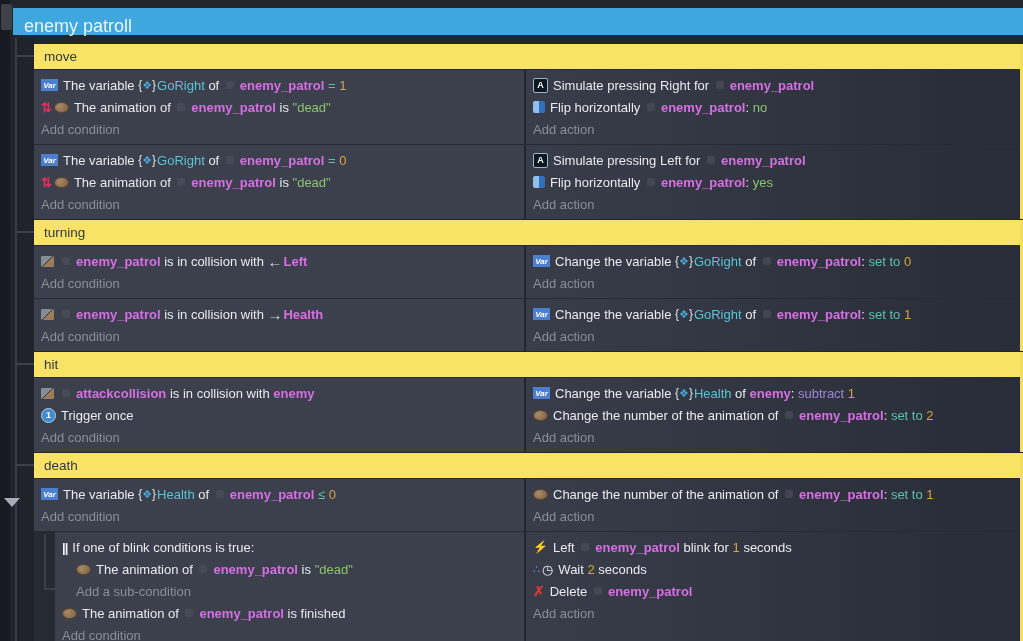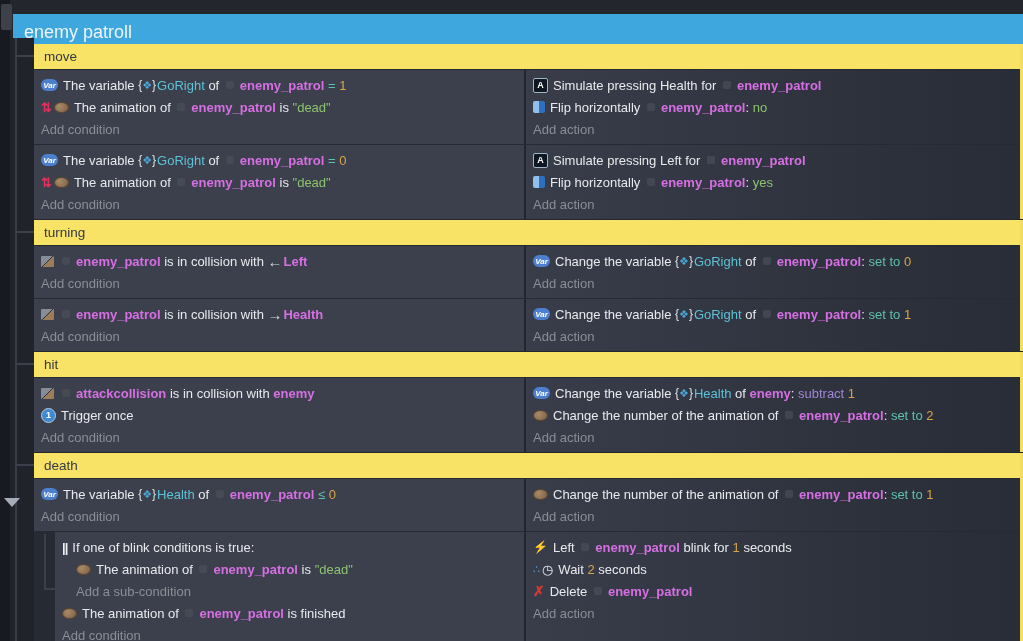--- a/index.html
+++ b/index.html
@@ -12,21 +12,21 @@
   
   .rail{position:absolute;left:0;top:0;width:10px;height:641px;background:#171a20;}
   .gutter{position:absolute;left:10px;top:38px;width:24px;bottom:0;background:#20232a;}
   .tab-stub{position:absolute;left:1px;top:4px;width:11px;height:26px;background:#3e414a;border-radius:2px;}
   .tree-vline{position:absolute;left:15px;top:38px;bottom:0;width:2px;background:#383c46;}
   .connector-v{position:absolute;left:44px;top:534px;width:2px;height:56px;background:#3b3f49;z-index:5;}
   .connector-h{position:absolute;left:44px;top:588px;width:12px;height:2px;background:#3b3f49;z-index:5;}
   .collapse-arrow{position:absolute;left:4px;top:498px;width:0;height:0;
     border-left:8px solid transparent;border-right:8px solid transparent;border-top:9px solid #a7adb8;z-index:6;}
   
-  .title-bar{position:absolute;left:13px;top:14px;right:0;height:36px;background:#3ea7de;}
+  .title-bar{position:absolute;left:13px;top:8px;right:0;height:27px;background:#3ea7de;}
   .title-bar .title{color:#eef4f8;font-size:18px;line-height:36px;padding-left:11px;}
   
   #events{position:absolute;left:34px;top:44px;width:989px;}
   .group{background:#262a33;border-right:3px solid #f3dd63;margin-bottom:1px;}
   .group-header{position:relative;height:25px;line-height:25px;background:#f8e366;color:#333842;
     font-size:13.5px;padding-left:10px;margin-bottom:1px;}
   .group-header::before{content:"";position:absolute;left:-19px;top:11px;width:19px;height:2px;background:#3c404a;}
   .event{display:flex;margin-bottom:1px;}
   .event.sub{margin-left:21px;}
   .conds{width:490px;box-sizing:border-box;background:#3b404c;padding:4px 6px 4px 7px;}
@@ -41,21 +41,21 @@
   .s-object{color:#d66fe3;font-weight:bold;}
   .s-variable{color:#5cc2d6;}
   .s-op{color:#5fc0ae;}
   .s-op2{color:#a186d6;}
   .s-num{color:#d7a546;}
   .s-str{color:#8dc36f;}
   .s-add{color:#8a8e96;}
   .line.add-line{color:#8a8e96;}
   
   .ic{display:inline-flex;align-items:center;justify-content:center;margin-right:5px;flex:none;}
-  .ic-variable-icon{width:17px;height:12px;background:#4d7fd1;border-radius:6px;color:#fff;
+  .ic-variable-icon{width:17px;height:12px;background:#4d7fd1;border-radius:0;color:#fff;
     font-size:8px;font-weight:bold;font-style:italic;}
   .ic-structure-variable-icon{color:#dde0e6;font-size:12px;margin-right:1px;}
   .ic-structure-variable-icon .cube{color:#4aa8d8;font-size:11px;}
   .ic-object-icon{width:8px;height:8px;background:#4e525c;border-radius:2px;opacity:.6;margin:0 6px 0 3px;}
   .ic-invert-icon{color:#e0325c;font-weight:bold;font-size:13px;margin-right:2px;}
   .ic-animation-icon{width:13px;height:9px;background:radial-gradient(circle at 35% 35%,#a98a67,#7c5f44);
     border:1px solid #5c4734;border-radius:50%;}
   .ic-keyboard-icon{width:13px;height:13px;background:#0f1722;border:1px solid #9fb6c8;border-radius:2px;
     color:#fff;font-size:9px;font-weight:bold;}
   .ic-flip-icon{width:12px;height:12px;border-radius:2px;
@@ -108,21 +108,21 @@
             <span class="s-str">"dead"</span>
           </div>
           <div class="line add-line">
             <span class="s-add">Add condition</span>
           </div>
         </div>
         <div class="col-divider"></div>
         <div class="acts">
           <div class="line">
             <span class="ic ic-keyboard-icon">A</span>
-            <span class="s-plain">Simulate pressing Health for </span>
+            <span class="s-plain">Simulate pressing Right for </span>
             <span class="ic ic-object-icon"></span>
             <span class="s-object">enemy_patrol</span>
           </div>
           <div class="line">
             <span class="ic ic-flip-icon"></span>
             <span class="s-plain">Flip horizontally </span>
             <span class="ic ic-object-icon"></span>
             <span class="s-object">enemy_patrol</span>
             <span class="s-plain">: </span>
             <span class="s-str">no</span>

